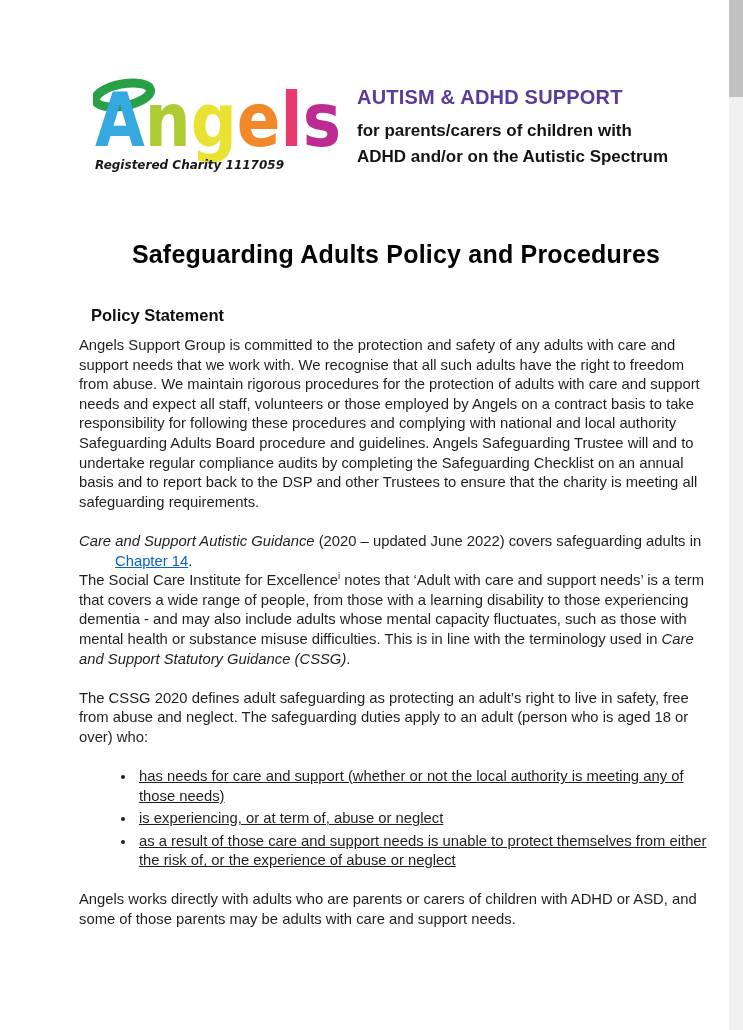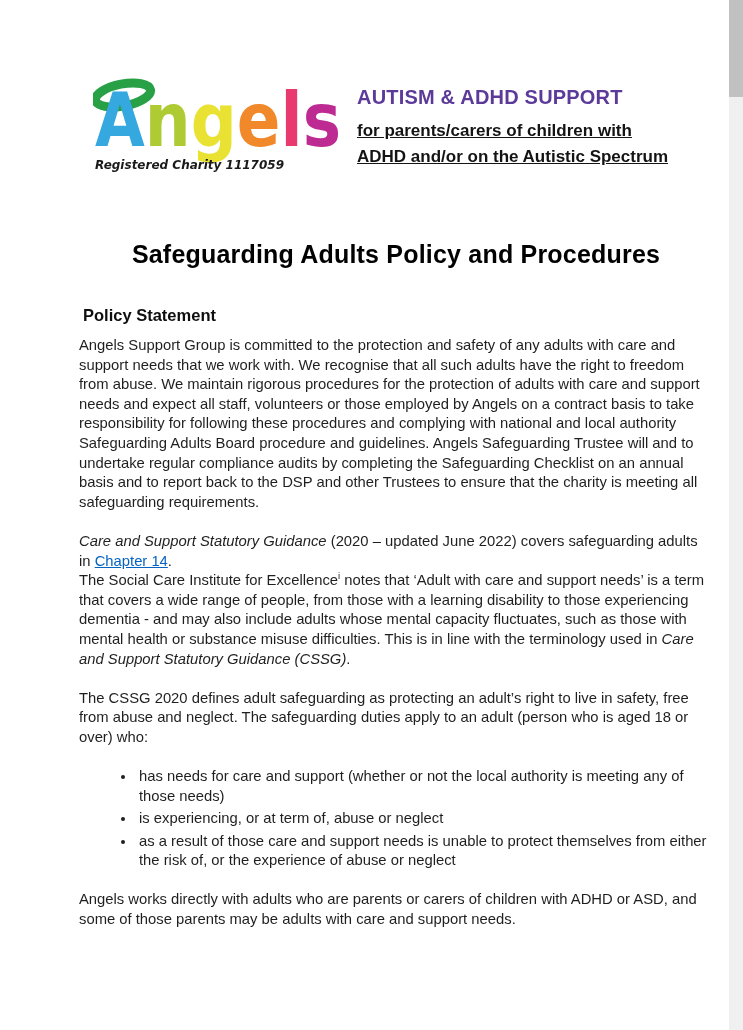--- a/index.html
+++ b/index.html
@@ -35,42 +35,42 @@
     font-size: 12px; fill: #1a1a1a;
   }
   .tagline-block { margin: 10px 0 16px 10px; }
   .tagline-title {
     font-size: 20px; font-weight: bold;
     color: #5c3a99; letter-spacing: 0.2px;
     margin-bottom: 9px;
   }
   .tagline-line {
     font-size: 17px; font-weight: bold;
-    color: #141414; line-height: 26px; text-decoration: underline;
+    color: #141414; line-height: 26px;
   }
 
   
   .doc-title {
     font-size: 25px; font-weight: bold; color: #000000;
     text-align: center; margin: 54px 0 0 0; letter-spacing: 0.2px;
   }
   h2.section-heading {
     font-size: 16.5px; font-weight: bold; color: #0f0f0f;
-    margin: 0 0 11px 4px;
+    margin: 0 0 11px 12px;
   }
   h2.first-heading { margin-top: 37px; }
   .doc p {
     font-size: 14.8px; line-height: 19.6px;
     margin: 0 0 19.6px 0; color: #1f1f1f;
   }
   .doc p.tight { margin-bottom: 0; }
   .doc em { font-style: italic; }
-  .doc a { color: #0563c1; text-decoration: underline; }
+  .doc a { color: #0563c1; text-decoration: underline; margin-left: 36px; }
   .doc sup { font-size: 9.5px; line-height: 0; }
-  ul.def-list { margin: 17px 0 19px 0; padding-left: 57px; }
+  ul.def-list { margin: 17px 0 19px 0; padding-left: 57px; text-decoration: underline; }
   ul.def-list li {
     font-size: 14.8px; line-height: 19.6px;
     margin-bottom: 3px; padding-left: 3px; color: #1f1f1f;
   }
 </style>
 </head>
 <body>
 
 <div class="content">
 
@@ -93,21 +93,21 @@
 
   <div class="doc">
 
     <h1 class="doc-title">Safeguarding Adults Policy and Procedures</h1>
 
     <h2 class="section-heading first-heading">Policy Statement</h2>
 
     <p>Angels Support Group is committed to the protection and safety of any adults with care and support needs that we work with. We recognise that all such adults have the right to freedom from abuse. We maintain rigorous procedures for the protection of adults with care and support needs and expect all staff, volunteers or those employed by Angels on a contract basis to take responsibility for following these procedures and complying with national and local authority Safeguarding Adults Board procedure and guidelines.  Angels Safeguarding Trustee will and to undertake regular compliance audits by completing the Safeguarding Checklist on an annual basis and to report back to the DSP and other Trustees to ensure that the charity is meeting all safeguarding requirements.</p>
 
 
-    <p class="tight"><em>Care and Support Statutory Guidance</em><span> (2020 – updated June 2022) covers safeguarding adults in </span><a href="#">Chapter 14</a><span>.</span></p>
+    <p class="tight"><em>Care and Support Autistic Guidance</em><span> (2020 – updated June 2022) covers safeguarding adults in </span><a href="#">Chapter 14</a><span>.</span></p>
 
     <p><span>The Social Care Institute for Excellence</span><sup>i</sup><span> notes that ‘Adult with care and support needs’ is a term that covers a wide range of people, from those with a learning disability to those experiencing dementia - and may also include adults whose mental capacity fluctuates, such as those with mental health or substance misuse difficulties. This is in line with the terminology used in </span><em>Care and Support Statutory Guidance (CSSG)</em><span>.</span></p>
 
     <p>The CSSG 2020 defines adult safeguarding as protecting an adult’s right to live in safety, free from abuse and neglect. The safeguarding duties apply to an adult (person who is aged 18 or over) who:</p>
 
     <ul class="def-list">
       <li>has needs for care and support (whether or not the local authority is meeting any of those needs)</li>
       <li>is experiencing, or at term of, abuse or neglect</li>
       <li>as a result of those care and support needs is unable to protect themselves from either the risk of, or the experience of abuse or neglect</li>
     </ul>

